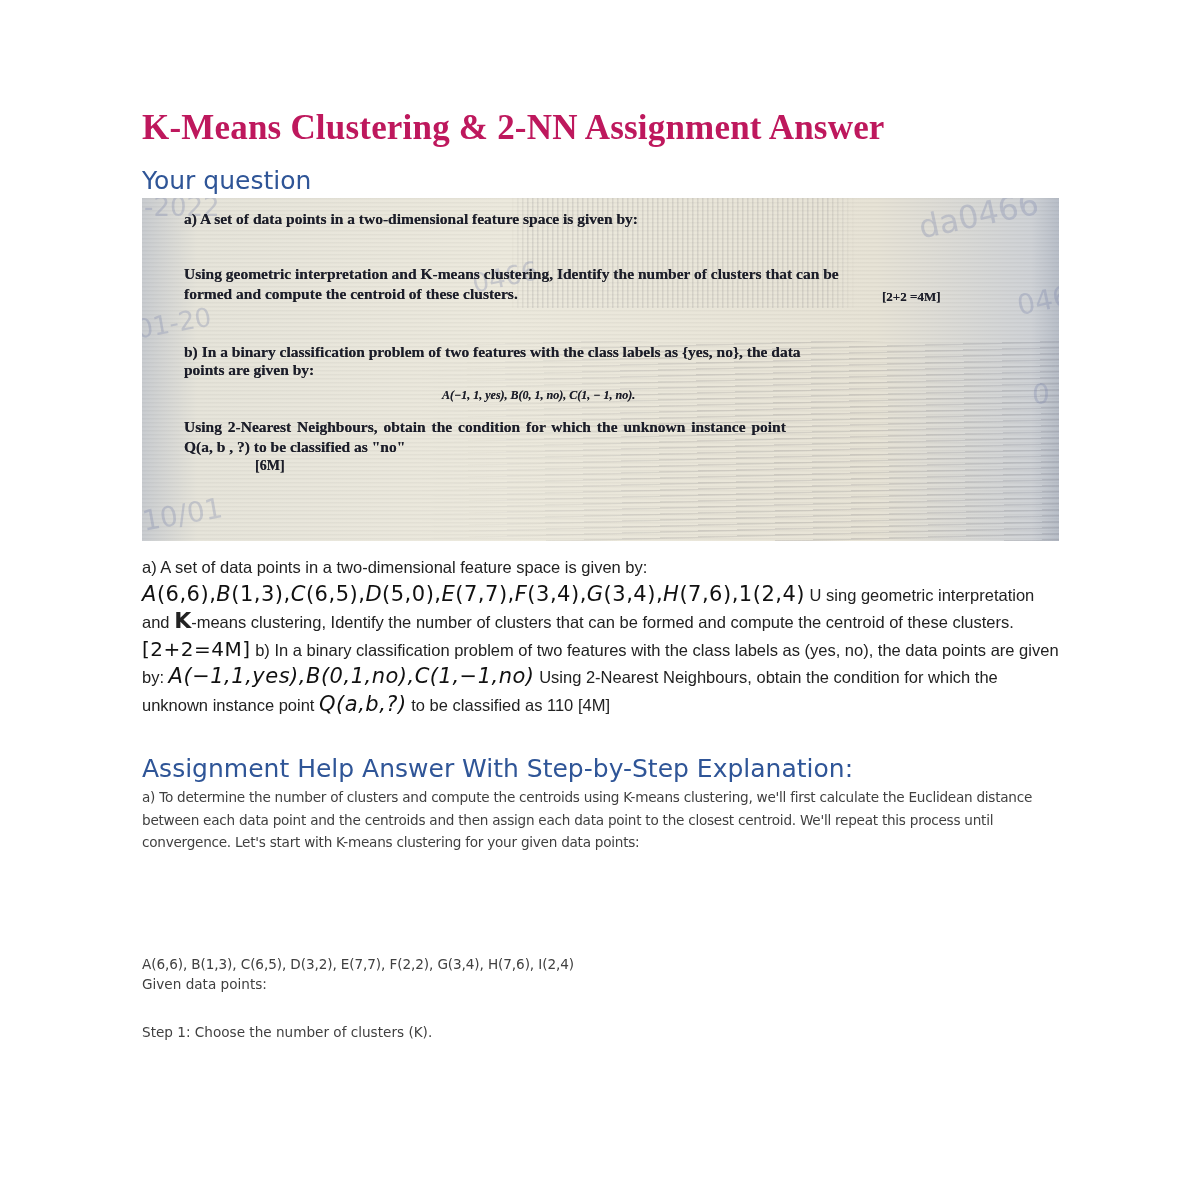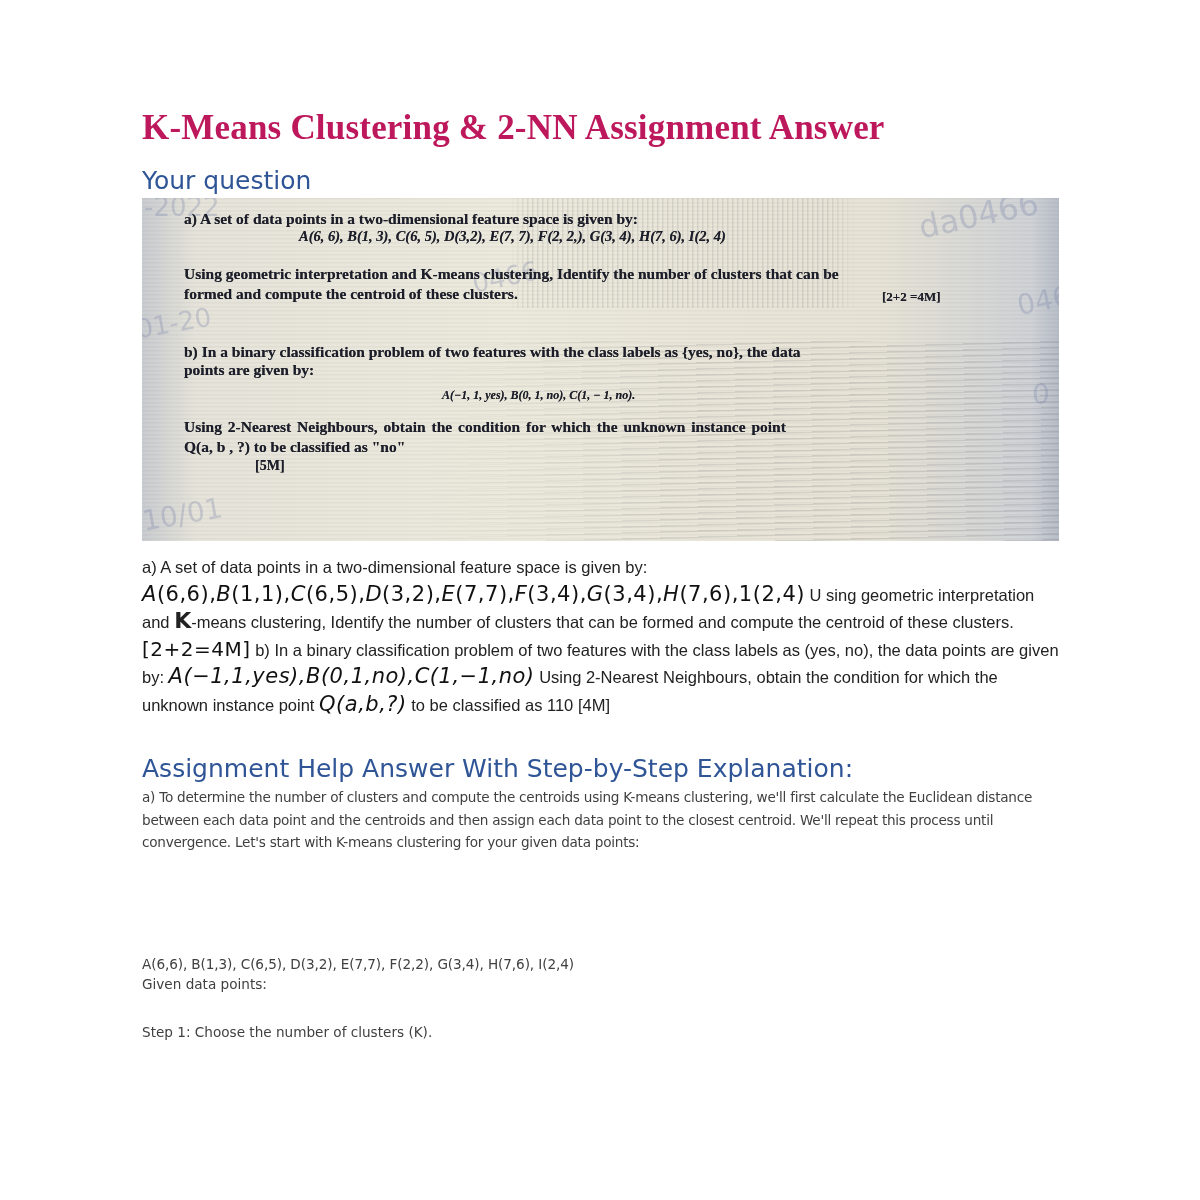--- a/index.html
+++ b/index.html
@@ -148,35 +148,34 @@
   <div class="question-photo">
     <span class="watermark" style="left:2px;top:-6px;font-size:26px;">-2022</span>
     <span class="watermark" style="left:776px;top:-2px;font-size:32px;transform:rotate(-12deg);">da0466</span>
     <span class="watermark" style="left:330px;top:64px;font-size:26px;transform:rotate(-12deg);">0466</span>
     <span class="watermark" style="left:-6px;top:110px;font-size:26px;transform:rotate(-10deg);">01-20</span>
     <span class="watermark" style="left:875px;top:86px;font-size:28px;transform:rotate(-12deg);">046</span>
     <span class="watermark" style="left:0px;top:300px;font-size:28px;transform:rotate(-10deg);">10/01</span>
     <span class="watermark" style="left:890px;top:180px;font-size:28px;">0</span>
 
     <span class="photo-text bold" style="left:42px;top:12px;">a)  A set of data points in a two-dimensional feature space is given by:</span>
-    <span class="photo-text italic-math" style="left:157px;top:30px;font-size:14.5px;">A(6, 6), B(1, 3), C(6, 5), D(3,2), E(7, 7), F(2, 2,), G(3, 4), H(7, 6), I(2, 4)</span>
     <span class="photo-text bold" style="left:42px;top:67px;">Using geometric interpretation and K-means clustering, Identify the number of clusters that can be</span>
     <span class="photo-text bold" style="left:42px;top:87px;">formed and compute the centroid of these clusters.</span>
     <span class="photo-text bold" style="left:740px;top:91px;font-size:13px;">[2+2 =4M]</span>
     <span class="photo-text bold" style="left:42px;top:145px;">b)  In a binary classification problem of two features with the class labels as {yes, no}, the data</span>
     <span class="photo-text bold" style="left:42px;top:163px;">points are given by:</span>
     <span class="photo-text italic-math" style="left:288px;top:190px;font-size:12px;margin-left:12px;">A(−1, 1, yes), B(0, 1, no), C(1, − 1, no).</span>
     <span class="photo-text bold" style="left:42px;top:220px;word-spacing:2px;">Using  2-Nearest  Neighbours,  obtain  the  condition  for  which  the  unknown  instance  point</span>
     <span class="photo-text bold" style="left:42px;top:240px;">Q(a, b , ?)  to be classified as "no"</span>
-    <span class="photo-text bold" style="left:113px;top:260px;font-size:14px;">[5M]</span>
+    <span class="photo-text bold" style="left:113px;top:260px;font-size:14px;">[6M]</span>
   </div>
 
   <p class="transcription">
     <span>a) A set of data points in a two-dimensional feature space is given by:</span>
-    <span class="math"><i>A</i><span>(6,6),</span><i>B</i><span>(1,1),</span><i>C</i><span>(6,5),</span><i>D</i><span>(3,2),</span><i>E</i><span>(7,7),</span><i>F</i><span>(3,4),</span><i>G</i><span>(3,4),</span><i>H</i><span>(7,6),1(2,4)</span></span><span> U</span>
+    <span class="math"><i>A</i><span>(6,6),</span><i>B</i><span>(1,3),</span><i>C</i><span>(6,5),</span><i>D</i><span>(5,0),</span><i>E</i><span>(7,7),</span><i>F</i><span>(3,4),</span><i>G</i><span>(3,4),</span><i>H</i><span>(7,6),1(2,4)</span></span><span> U</span>
     <span>sing geometric interpretation and </span><span class="bigK">K</span><span>-means clustering, Identify the number of clusters that can be formed and compute the centroid of these clusters. </span><span class="math" style="font-size:20px;">[2+2=4M]</span><span> b) In a binary classification problem of two features with the class labels as (yes, no), the data points are given by:</span>
     <span class="math" style="font-style:italic;">A(−1,1,yes),B(0,1,no),C(1,−1,no)</span><span> Using 2-Nearest Neighbours, obtain the condition for which the unknown instance point </span><span class="math" style="font-style:italic;">Q(a,b,?)</span><span> to be classified as 110 [4M]</span>
   </p>
 
   <h2 class="section-heading h-answer">Assignment Help Answer With Step-by-Step Explanation:</h2>
 
   <p class="answer-body answer-intro">a) To determine the number of clusters and compute the centroids using K-means clustering, we'll first calculate the Euclidean distance between each data point and the centroids and then assign each data point to the closest centroid. We'll repeat this process until convergence. Let's start with K-means clustering for your given data points:</p>
   <p class="answer-body given-label">Given data points:</p>
   <p class="answer-body given-points">A(6,6), B(1,3), C(6,5), D(3,2), E(7,7), F(2,2), G(3,4), H(7,6), I(2,4)</p>
   <p class="answer-body step1">Step 1: Choose the number of clusters (K).</p>

